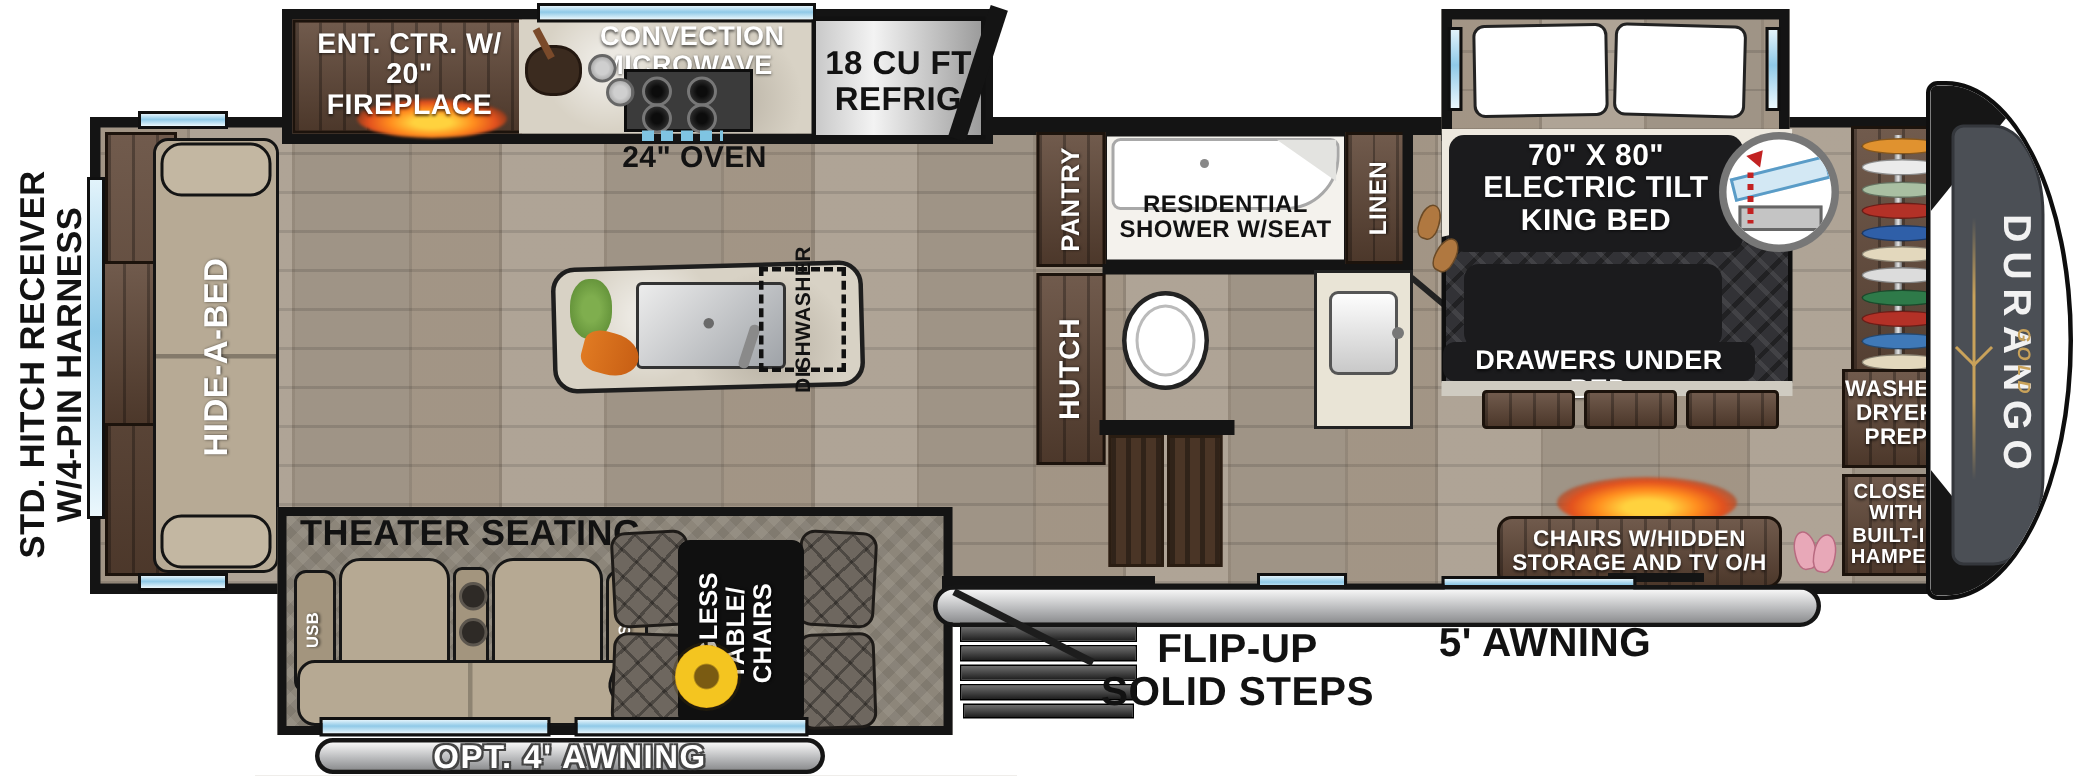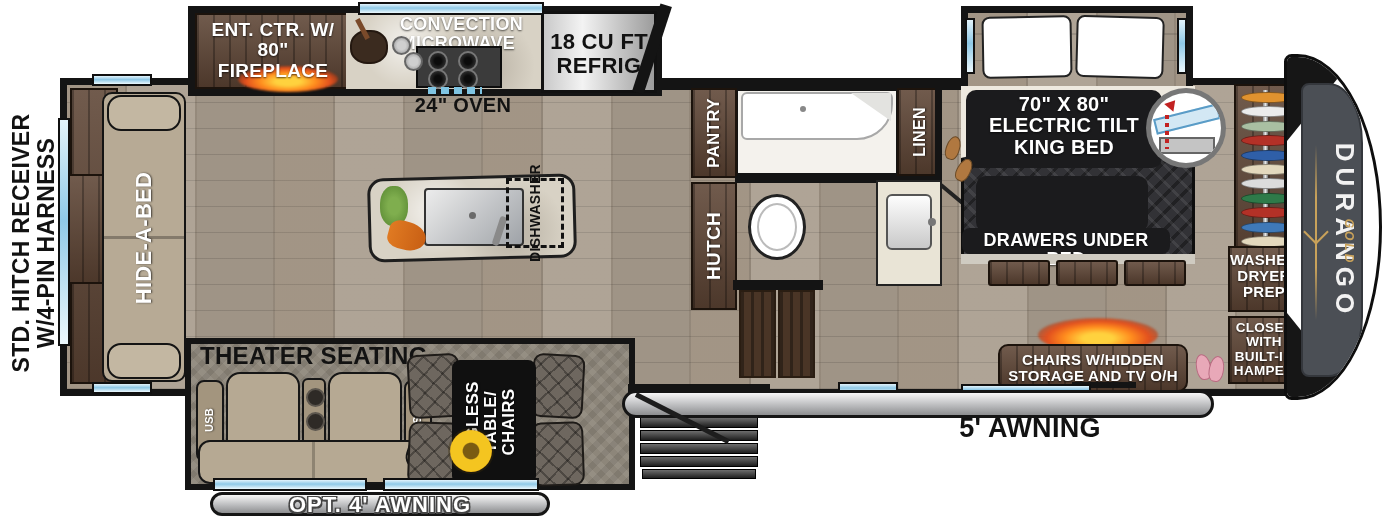--- a/index.html
+++ b/index.html
@@ -61,21 +61,21 @@
 
   <div class="abs wood" style="left:188px;top:6px;width:474px;height:90px;border:7px solid #141414;box-sizing:border-box;"></div>
   <div class="abs darkwood" style="left:195px;top:13px;width:153px;height:76px;"></div>
   <div class="abs stone" style="left:346px;top:13px;width:196px;height:76px;"></div>
   <div class="abs silver" style="left:541px;top:11px;width:116px;height:82px;border:3px solid #111;box-sizing:border-box;"></div>
   <div class="abs lbl b" style="left:545px;top:30px;width:108px;font-size:22px;">18 CU FT
 REFRIG</div>
   <div class="abs window" style="left:358px;top:2px;width:186px;height:13px;"></div>
   <div class="abs glow" style="left:238px;top:66px;width:100px;height:26px;"></div>
   <div class="abs lbl w" style="left:203px;top:20px;width:140px;font-size:19px;">ENT. CTR. W/
-80" FIREPLACE</div>
+20" FIREPLACE</div>
   <div class="abs lbl w" style="left:400px;top:15px;width:116px;font-size:18px;">CONVECTION
 MICROWAVE</div>
 
   <div class="abs" style="left:416px;top:46px;width:86px;height:42px;background:#3b3b3b;border:2px solid #0d0d0d;box-sizing:border-box;"></div>
   <div class="abs" style="left:428px;top:51px;width:16px;height:16px;border-radius:50%;background:radial-gradient(#0c0c0c 30%,#444);border:2px solid #777;"></div>
   <div class="abs" style="left:458px;top:51px;width:16px;height:16px;border-radius:50%;background:radial-gradient(#0c0c0c 30%,#444);border:2px solid #777;"></div>
   <div class="abs" style="left:428px;top:69px;width:16px;height:16px;border-radius:50%;background:radial-gradient(#0c0c0c 30%,#444);border:2px solid #777;"></div>
   <div class="abs" style="left:458px;top:69px;width:16px;height:16px;border-radius:50%;background:radial-gradient(#0c0c0c 30%,#444);border:2px solid #777;"></div>
   <div class="abs" style="left:350px;top:30px;width:34px;height:30px;background:#3b2b1f;border-radius:45%;border:2px solid #241810;"></div>
   <div class="abs" style="left:360px;top:18px;width:5px;height:22px;background:#7a4a2a;transform:rotate(-28deg);"></div>
@@ -103,20 +103,22 @@
   <div class="abs" style="left:496px;top:216px;width:7px;height:30px;background:#8a8a8a;border-radius:3px;transform:rotate(18deg);"></div>
   <div class="abs" style="left:380px;top:186px;width:28px;height:40px;background:radial-gradient(#7fae4e 30%,#55842f);border-radius:45%;"></div>
   <div class="abs" style="left:388px;top:222px;width:38px;height:28px;background:linear-gradient(90deg,#e07a22,#c85f14);border-radius:40% 60% 60% 40%;transform:rotate(15deg);"></div>
   <div class="abs" style="left:506px;top:178px;width:58px;height:70px;border:3px dashed #111;box-sizing:border-box;"></div>
   <div class="abs rot lbl b" style="left:480px;top:206px;width:110px;height:14px;font-size:14px;">DISHWASHER</div>
 
   <div class="abs" style="left:735px;top:88px;width:164px;height:88px;background:#f4f2ed;border:3px solid #141414;box-sizing:border-box;"></div>
   <div class="abs" style="left:741px;top:92px;width:152px;height:48px;background:#ffffff;border:2px solid #a8a8a8;border-radius:6px 6px 36px 6px;box-sizing:border-box;"></div>
   <div class="abs" style="left:851px;top:93px;width:40px;height:28px;background:#e3e3e0;clip-path:polygon(0 0,100% 0,100% 100%);"></div>
   <div class="abs" style="left:800px;top:106px;width:6px;height:6px;border-radius:50%;background:#888;"></div>
+  <div class="abs lbl b" style="left:739px;top:128px;width:156px;font-size:16px;">RESIDENTIAL
+SHOWER W/SEAT</div>
   <div class="abs darkwood" style="left:691px;top:88px;width:46px;height:90px;"></div>
   <div class="abs rot lbl w" style="left:671px;top:124px;width:86px;height:18px;font-size:17px;">PANTRY</div>
   <div class="abs darkwood" style="left:897px;top:88px;width:44px;height:88px;"></div>
   <div class="abs rot lbl w" style="left:877px;top:124px;width:84px;height:16px;font-size:16px;">LINEN</div>
   <div class="abs darkwood" style="left:691px;top:182px;width:46px;height:128px;"></div>
   <div class="abs rot lbl w" style="left:654px;top:236px;width:120px;height:20px;font-size:19px;">HUTCH</div>
   <div class="abs wall" style="left:735px;top:176px;width:206px;height:7px;"></div>
   <div class="abs wall" style="left:935px;top:84px;width:7px;height:98px;"></div>
   <div class="abs" style="left:941px;top:183px;width:70px;height:4px;background:#222;transform:rotate(40deg);transform-origin:left center;"></div>
   <div class="abs" style="left:748px;top:194px;width:58px;height:66px;background:#fff;border:3px solid #222;border-radius:50%;box-sizing:border-box;"></div>
@@ -224,20 +226,22 @@
   <div class="abs wall" style="left:628px;top:384px;width:142px;height:16px;"></div>
   <div class="abs" style="left:640px;top:404px;width:118px;height:11px;background:linear-gradient(180deg,#6d6d6d,#1f1f1f);border:1px solid #000;box-sizing:border-box;"></div>
   <div class="abs" style="left:640px;top:417px;width:118px;height:11px;background:linear-gradient(180deg,#6d6d6d,#1f1f1f);border:1px solid #000;box-sizing:border-box;"></div>
   <div class="abs" style="left:640px;top:430px;width:118px;height:11px;background:linear-gradient(180deg,#6d6d6d,#1f1f1f);border:1px solid #000;box-sizing:border-box;"></div>
   <div class="abs" style="left:640px;top:443px;width:118px;height:11px;background:linear-gradient(180deg,#6d6d6d,#1f1f1f);border:1px solid #000;box-sizing:border-box;"></div>
   <div class="abs" style="left:640px;top:456px;width:118px;height:11px;background:linear-gradient(180deg,#6d6d6d,#1f1f1f);border:1px solid #000;box-sizing:border-box;"></div>
   <div class="abs" style="left:642px;top:469px;width:114px;height:10px;background:linear-gradient(180deg,#6d6d6d,#1f1f1f);border:1px solid #000;box-sizing:border-box;"></div>
   <div class="abs bar" style="left:622px;top:390px;width:592px;height:28px;border-radius:14px;"></div>
   <div class="abs" style="left:636px;top:392px;width:104px;height:5px;background:#1d1d1d;transform:rotate(27deg);transform-origin:left center;"></div>
   <div class="abs lbl b" style="left:930px;top:414px;width:200px;font-size:27px;">5' AWNING</div>
+  <div class="abs lbl b" style="left:725px;top:418px;width:200px;font-size:27px;">FLIP-UP
+SOLID STEPS</div>
   <div class="abs bar" style="left:210px;top:492px;width:340px;height:24px;border-radius:12px;"></div>
   <div class="abs lbl" style="left:210px;top:493px;width:340px;font-size:22px;color:#fff;letter-spacing:1px;
               text-shadow:-1.5px -1.5px 0 #444,1.5px -1.5px 0 #444,-1.5px 1.5px 0 #444,1.5px 1.5px 0 #444;">OPT. 4' AWNING</div>
 
   <div class="abs" style="left:1284px;top:54px;width:98px;height:346px;background:#fff;border:3px solid #0e0e0e;
               border-radius:8px 88px 88px 8px / 8px 180px 180px 8px;box-sizing:border-box;overflow:hidden;">
     <div class="abs" style="left:0;top:0;width:68px;height:84px;background:#161616;clip-path:polygon(0 0,100% 0,0 100%);"></div>
     <div class="abs" style="left:0;bottom:0;width:68px;height:84px;background:#161616;clip-path:polygon(0 100%,100% 100%,0 0);"></div>
     <div class="abs" style="left:14px;top:26px;width:62px;height:294px;background:#4b4f55;border:2px solid #34373c;
                 border-radius:8px 34px 34px 8px / 8px 60px 60px 8px;box-sizing:border-box;">

